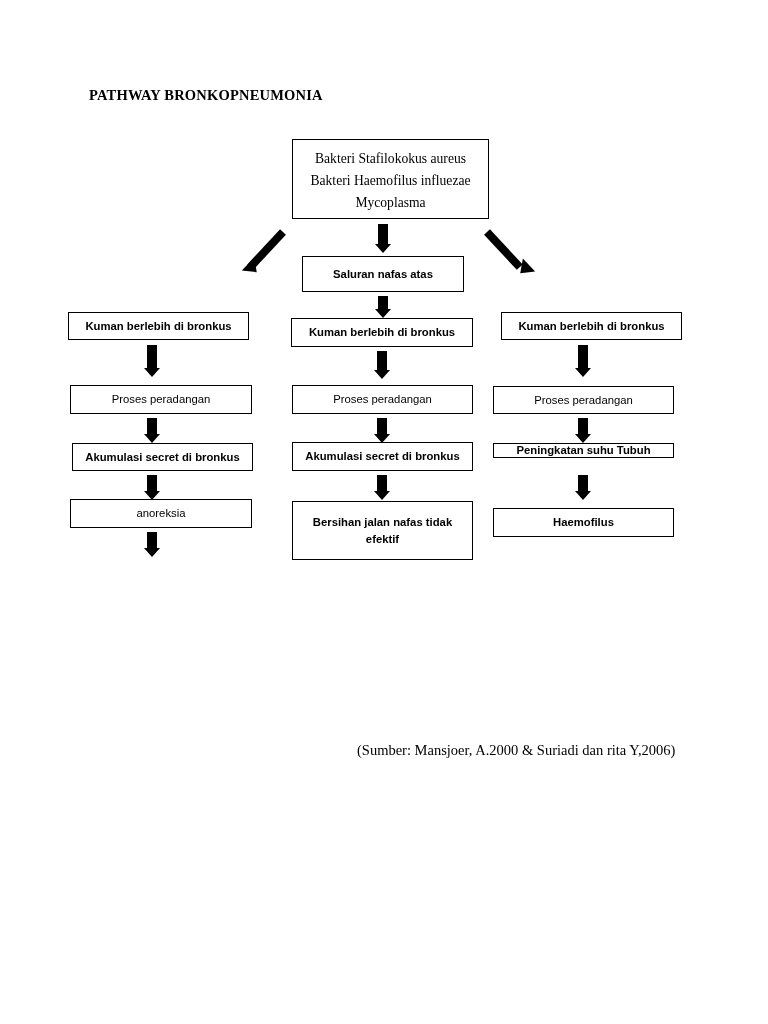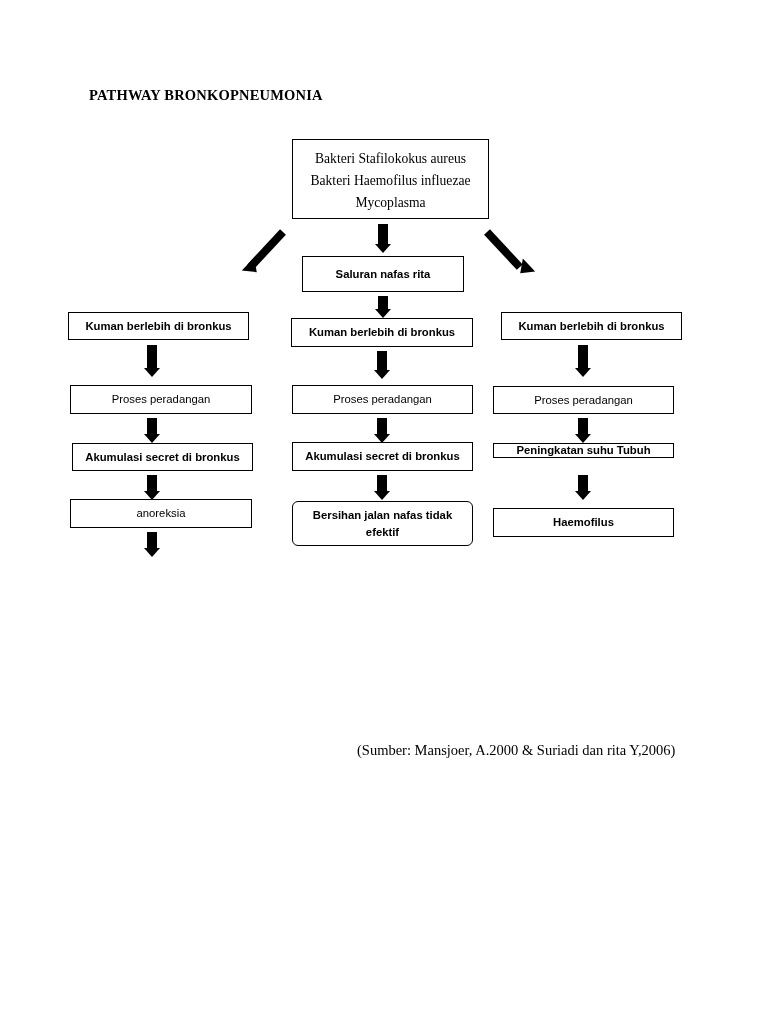--- a/index.html
+++ b/index.html
@@ -140,21 +140,21 @@
   <div class="arrow-d" style="left:487px; top:228px;">
     <div class="dshaft" style="width:48px; transform: rotate(47deg);"></div>
     <div class="dhead" style="left:33px; top:37px; transform: rotate(47deg);"></div>
   </div>
 
   <div class="arrow-v" style="left:383px; top:224px;">
     <div class="shaft" style="width:10px; height:21px;"></div>
     <div class="head" style="top:20px;"></div>
   </div>
 
-  <div class="box" style="left:302px; top:256px; width:162px; height:36px;">Saluran nafas rita</div>
+  <div class="box" style="left:302px; top:256px; width:162px; height:36px;">Saluran nafas atas</div>
 
   <div class="arrow-v" style="left:383px; top:296px;">
     <div class="shaft" style="width:10px; height:14px;"></div>
     <div class="head" style="top:13px;"></div>
   </div>
 
   <div class="box" style="left:68px; top:312px; width:181px; height:28px;">Kuman berlebih di bronkus</div>
 
   <div class="arrow-v" style="left:152px; top:345px;">
     <div class="shaft" style="width:10px; height:24px;"></div>
@@ -197,21 +197,21 @@
     <div class="head" style="top:16px;"></div>
   </div>
 
   <div class="box" style="left:292px; top:442px; width:181px; height:29px;">Akumulasi secret di bronkus</div>
 
   <div class="arrow-v" style="left:382px; top:475px;">
     <div class="shaft" style="width:10px; height:17px;"></div>
     <div class="head" style="top:16px;"></div>
   </div>
 
-  <div class="box" style="left:292px; top:501px; width:181px; height:45px;border-radius:6px;">Bersihan jalan nafas tidak efektif</div>
+  <div class="box" style="left:292px; top:501px; width:181px; height:59px;">Bersihan jalan nafas tidak efektif</div>
 
   <div class="box" style="left:501px; top:312px; width:181px; height:28px;">Kuman berlebih di bronkus</div>
 
   <div class="arrow-v" style="left:583px; top:345px;">
     <div class="shaft" style="width:10px; height:24px;"></div>
     <div class="head" style="top:23px;"></div>
   </div>
 
   <div class="box light" style="left:493px; top:386px; width:181px; height:28px;">Proses peradangan</div>
 

